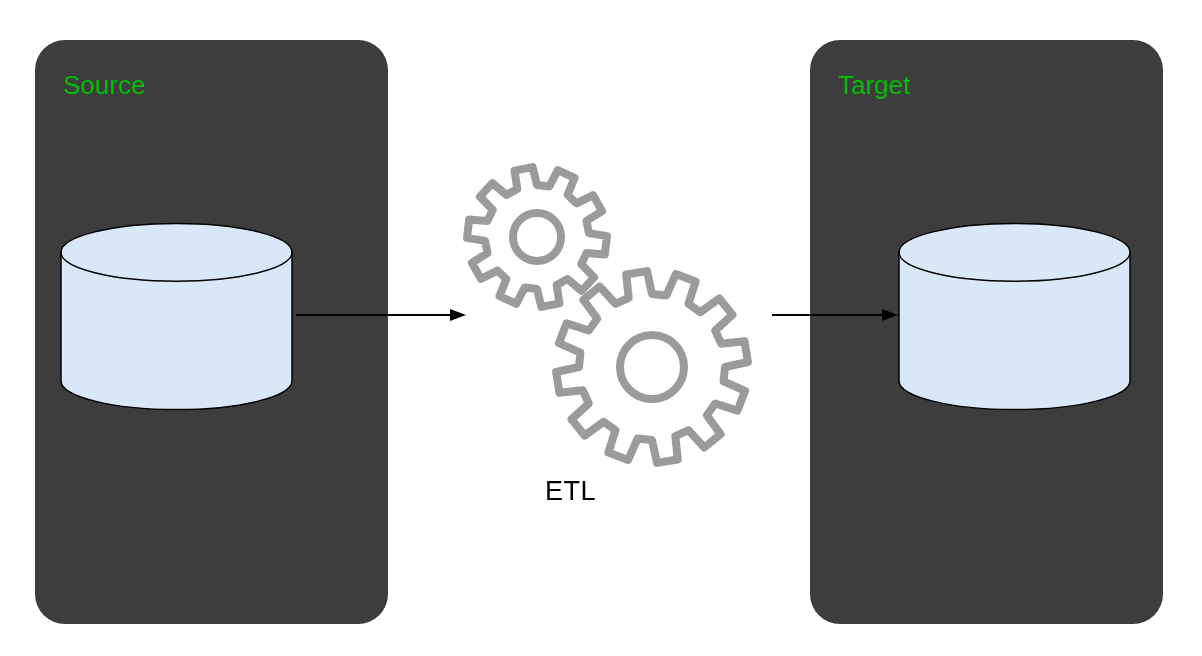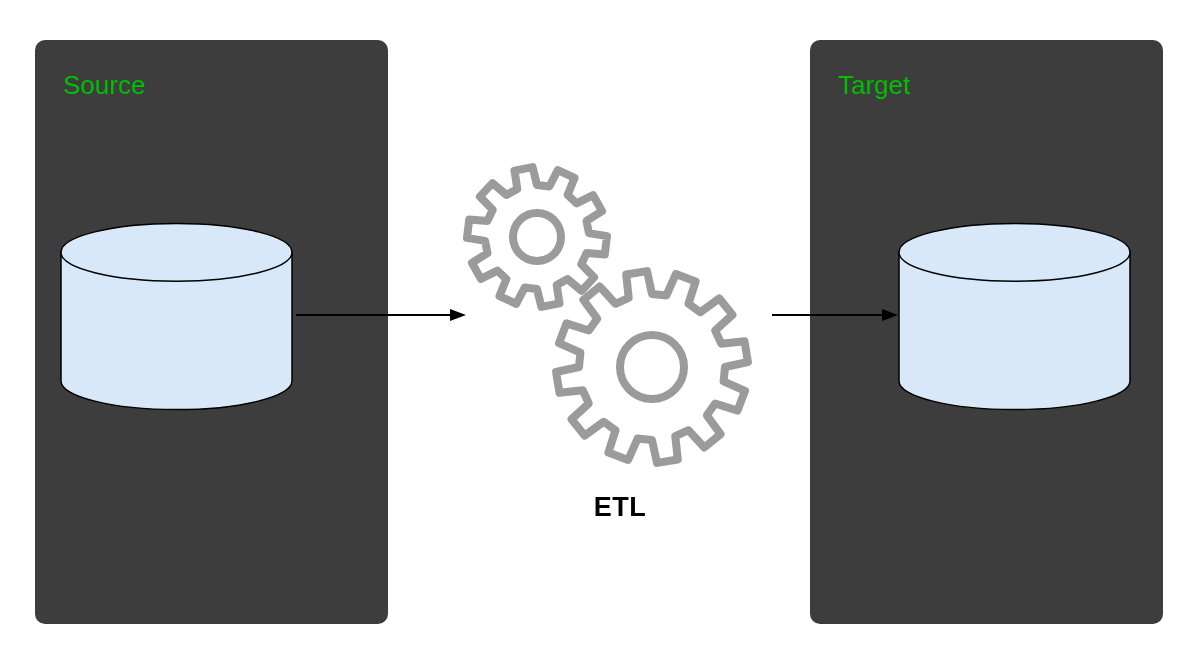--- a/index.html
+++ b/index.html
@@ -10,21 +10,21 @@
     background: var(--bg, #ffffff);
     font-family: "Liberation Sans", sans-serif;
     overflow: hidden;
   }
   .panel {
     position: absolute;
     top: 40px;
     width: 353px;
     height: 584px;
     background: var(--panel, #3d3d3d);
-    border-radius: 10px;
+    border-radius: 30px;
   }
   .panel-left  { left: 35px; }
   .panel-right { left: 810px; text-decoration: underline; }
   .panel-label {
     position: absolute;
     top: 30px;
     left: 28px;
     color: var(--label, #00c000);
     font-size: 26px;
     line-height: 1.2;
@@ -55,24 +55,23 @@
     stroke-linejoin: round;
   }
   .gear-hole {
     fill: var(--gear-fill, #ffffff);
     stroke: var(--gear, #9b9b9b);
     stroke-width: 8;
   }
   .etl-label {
     position: absolute;
     left: 545px;
-    top: 492px;
+    top: 476px;
     width: 150px;
-    text-align: center;
-    font-weight: bold;
+    font-weight: normal;
     font-size: 27px;
     color: var(--etl, #000000);
     letter-spacing: 0.5px;
   }
   svg.arrows {
     position: absolute;
     left: 0; top: 0;
     width: 1202px;
     height: 656px;
     pointer-events: none;

